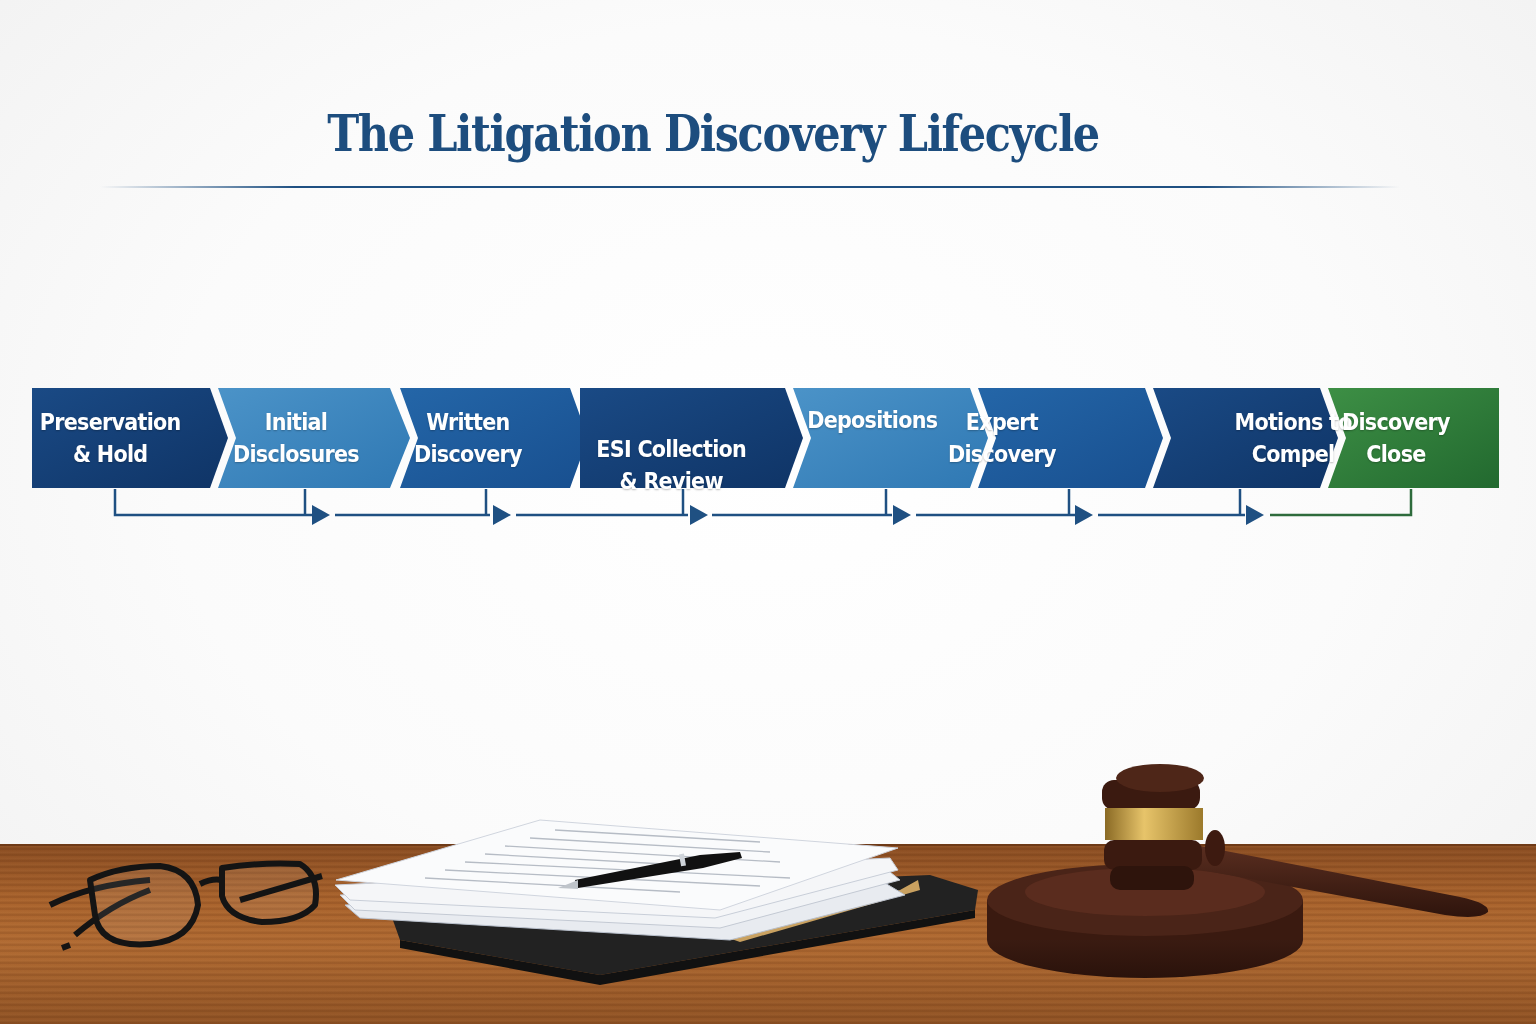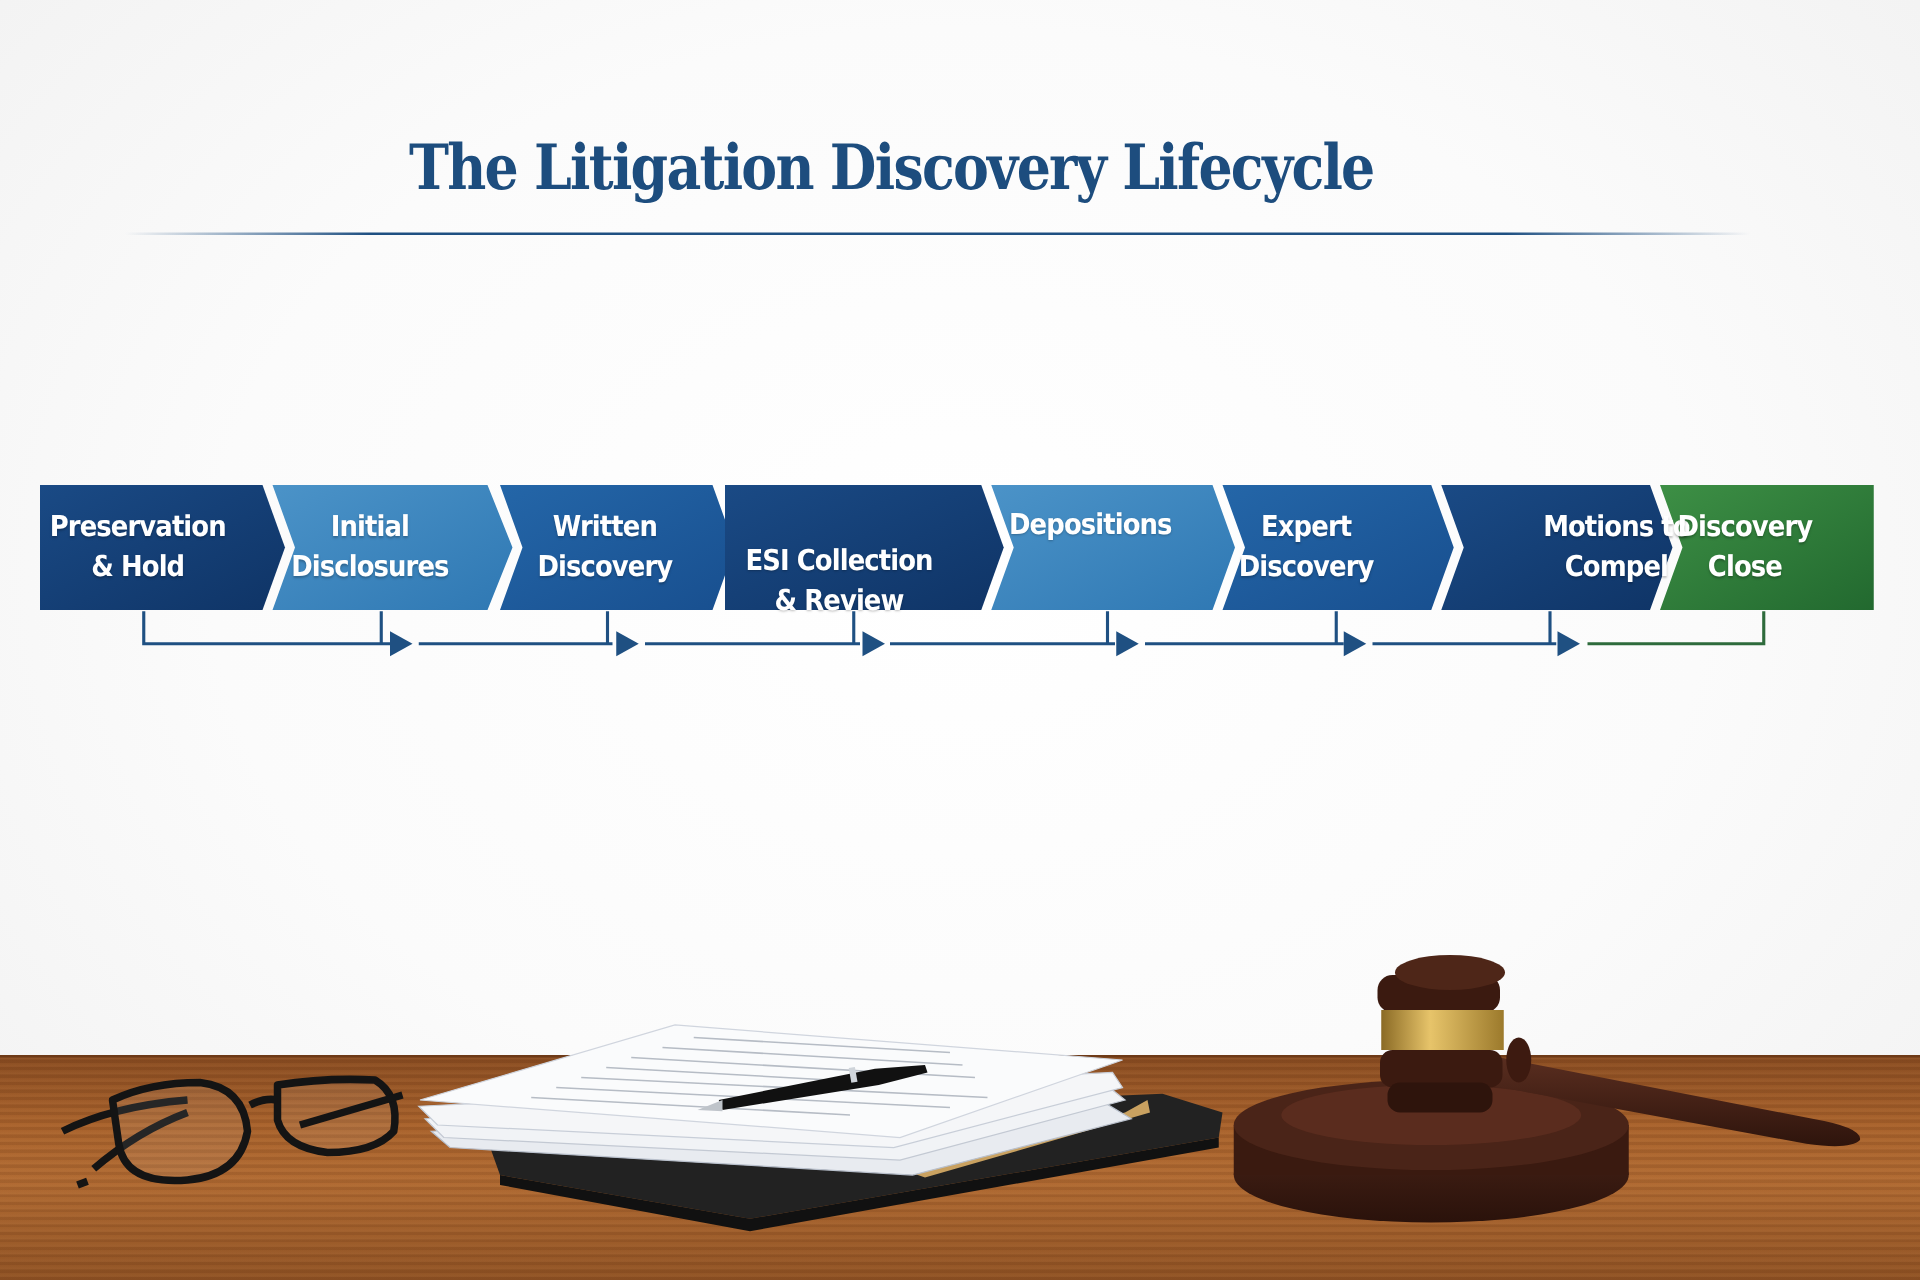--- a/index.html
+++ b/index.html
@@ -110,32 +110,32 @@
 </svg>
 
 <div class="stage" style="left:32px;width:190px;">
   <span>Preservation
 &amp; Hold</span>
 </div>
 <div class="stage" style="left:226px;width:170px;">
   <span>Initial
 Disclosures</span>
 </div>
-<div class="stage" style="left:424px;width:172px;">
+<div class="stage" style="left:408px;width:172px;">
   <span>Written
 Discovery</span>
 </div>
 <div class="stage" style="left:588px;width:200px;margin-top:27px;">
   <span>ESI Collection
 &amp; Review</span>
 </div>
 <div class="stage" style="left:800px;width:185px;align-items:flex-start;padding-top:16px;height:84px;">
   <span>Depositions</span>
 </div>
-<div class="stage" style="left:985px;width:170px;">
+<div class="stage" style="left:942px;width:170px;">
   <span>Expert
 Discovery</span>
 </div>
 <div class="stage" style="left:1228px;width:172px;">
   <span>Motions to
 Compel</span>
 </div>
 <div class="stage" style="left:1336px;width:160px;">
   <span>Discovery
 Close</span>

